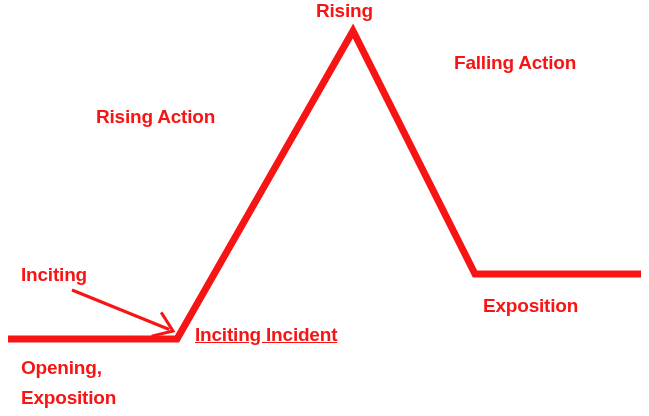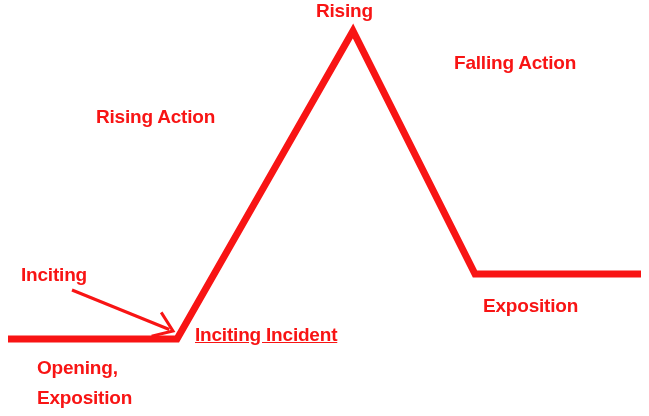--- a/index.html
+++ b/index.html
@@ -29,21 +29,20 @@
     font-family: "Liberation Sans", sans-serif;
     font-weight: bold;
     font-size: 19px;
     line-height: 20px;
     white-space: pre;
     letter-spacing: -0.2px;
   }
   .label.multiline {
     white-space: pre-line;
     line-height: 30px;
-    margin-left: 16px;
   }
   
   #label-climax        { left: 316px; top: 1px; }
   #label-falling       { left: 454px; top: 53px; }
   #label-rising        { left: 96px;  top: 107px; }
   #label-conflict      { left: 21px;  top: 265px; }
   #label-resolution    { left: 483px; top: 296px; }
   #label-inciting      { left: 195px; top: 325px; text-decoration: underline; }
   #label-opening       { left: 21px;  top: 353px; }
 </style>

